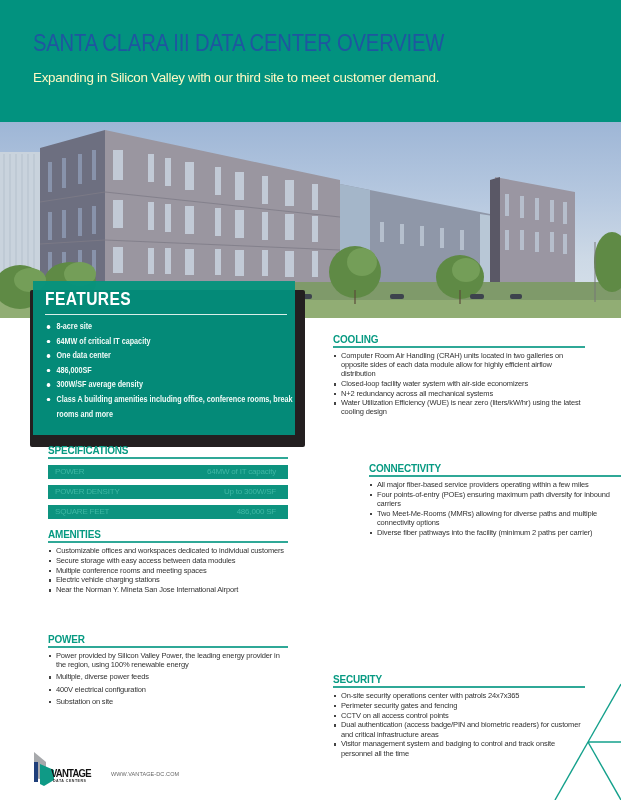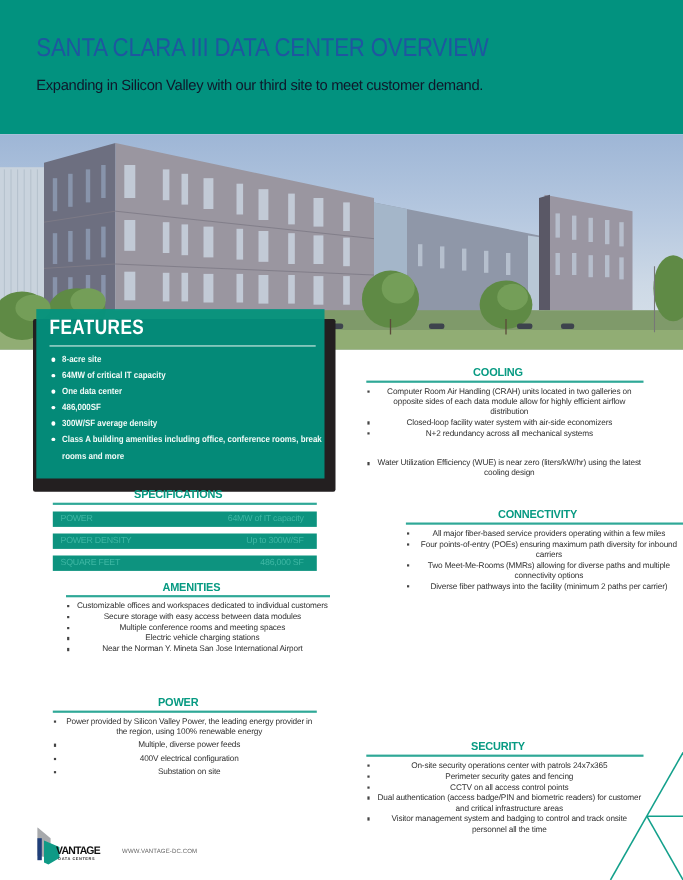--- a/index.html
+++ b/index.html
@@ -2,53 +2,53 @@
 <html><head>
 <meta charset="utf-8">
 <style>
   * { margin: 0; padding: 0; box-sizing: border-box; }
   html, body { width: 621px; height: 800px; background: #ffffff; overflow: hidden; }
   body { position: relative; font-family: "Liberation Sans", sans-serif; color: #2a2a2a; }
 
   
   .header { position: absolute; left: 0; top: 0; width: 621px; height: 122px; background: #02927f; padding-left: 16px; }
   .header .title { position: absolute; left: 33px; top: 30px; font-family: "Liberation Sans", sans-serif; font-size: 23.5px; letter-spacing: -0.2px; color: #1f56a0; transform: scaleX(0.86); transform-origin: left top; white-space: nowrap; }
-  .header .subtitle { position: absolute; left: 33px; top: 70px; font-size: 13.4px; color: #0f172a; letter-spacing: -0.3px; white-space: nowrap; }
+  .header .subtitle { position: absolute; left: 33px; top: 70px; font-size: 13.4px; color: #fef9c3; letter-spacing: -0.3px; white-space: nowrap; }
 
   
   .photo { position: absolute; left: 0; top: 122px; width: 621px; height: 196px; overflow: hidden;
     background: linear-gradient(180deg, #9eb6d6 0%, #b7c9e0 40%, #cdd9e6 70%, #d9e2ea 100%); }
   .photo svg { position: absolute; left: 0; top: 0; }
 
   
   .features-shadow { position: absolute; left: 30px; top: 290px; width: 275px; height: 157px; background: #231f20; border-radius: 2px; }
   .features { position: absolute; left: 33px; top: 281px; width: 262px; height: 154px; background: rgba(2,146,127,0.93); }
   .features .f-title { position: absolute; left: 12px; top: 7px; font-size: 19px; font-weight: bold; color: #ffffff; letter-spacing: 0.5px; transform: scaleX(0.82); transform-origin: left top; }
   .features .f-rule { position: absolute; left: 12px; top: 33px; width: 242px; height: 1px; background: #d9efe9; }
   .features ul { position: absolute; left: 12px; top: 39px; width: 245px; list-style: none; }
   .features li { position: relative; padding-left: 13px; font-size: 8.2px; font-weight: bold; color: #f1faf7; line-height: 14.6px; transform: scaleX(0.88); transform-origin: left top; width: 278px; }
   .features li::before { content: ""; position: absolute; left: 2px; top: 5px; width: 3.5px; height: 3.5px; border-radius: 50%; background: #ffffff; }
 
   
-  .section { position: absolute; text-align: center; }
+  .section { position: absolute; }
   .sec-title { font-size: 10.5px; font-weight: bold; color: #079a82; letter-spacing: -0.2px; transform: scaleX(0.95); transform-origin: left top; white-space: nowrap; }
   .sec-rule { height: 2px; background: #2fa897; margin-top: 1px; }
   .sec-list { list-style: none; margin-top: 3px; }
   .sec-list li { position: relative; padding-left: 8px; font-size: 7.5px; line-height: 9.2px; color: #333; letter-spacing: -0.15px; margin-bottom: 0.6px; }
   .sec-list li::before { content: ""; position: absolute; left: 1px; top: 4px; width: 2.4px; height: 2.4px; background: #444; }
   .sec-list.spaced li { margin-bottom: 3px; }
 
   
   .specs { left: 48px; top: 444px; width: 240px; }
   .spec-row { position: relative; height: 14px; background: #0d937f; margin-top: 6px; }
   .spec-row:first-of-type { margin-top: 4px; }
   .spec-row .k { position: absolute; left: 7px; top: 2px; font-size: 8px; color: #3fb7a4; letter-spacing: -0.2px; }
   .spec-row .v { position: absolute; right: 12px; top: 2px; font-size: 8px; color: #3fb7a4; letter-spacing: -0.2px; }
 
-  .amenities { left: 60px; top: 528px; width: 240px; }
+  .amenities { left: 48px; top: 528px; width: 240px; }
   .power { left: 48px; top: 633px; width: 240px; }
   .cooling { left: 333px; top: 333px; width: 252px; }
   .connectivity { left: 333px; top: 462px; width: 252px; margin-left: 36px; }
   .security { left: 333px; top: 632px; width: 252px; margin-top: 41px; }
 
   
   .logo { position: absolute; left: 32px; top: 752px; width: 70px; height: 36px; }
   .logo .wordmark { position: absolute; left: 19px; top: 16px; font-size: 10px; font-weight: bold; color: #111; letter-spacing: -0.8px; transform: scaleX(0.95); transform-origin: left top; }
   .logo .tag { position: absolute; left: 21px; top: 27px; font-size: 3.6px; font-weight: bold; color: #333; letter-spacing: 0.5px; white-space: nowrap; }
   .website { position: absolute; left: 111px; top: 771px; font-size: 5.5px; color: #666; letter-spacing: 0.1px; }
@@ -240,21 +240,21 @@
     <li>Substation on site</li>
   </ul>
 </div>
 
 <div class="section cooling">
   <div class="sec-title">COOLING</div>
   <div class="sec-rule"></div>
   <ul class="sec-list">
     <li>Computer Room Air Handling (CRAH) units located in two galleries on opposite sides of each data module allow for highly efficient airflow distribution</li>
     <li>Closed-loop facility water system with air-side economizers</li>
-    <li style="margin-bottom:18px;">N+2 redundancy across all mechanical systems</li>
+    <li style="margin-bottom:0;">N+2 redundancy across all mechanical systems</li>
     <li>Water Utilization Efficiency (WUE) is near zero (liters/kW/hr) using the latest cooling design</li>
   </ul>
 </div>
 
 <div class="section connectivity">
   <div class="sec-title">CONNECTIVITY</div>
   <div class="sec-rule"></div>
   <ul class="sec-list">
     <li>All major fiber-based service providers operating within a few miles</li>
     <li>Four points-of-entry (POEs) ensuring maximum path diversity for inbound carriers</li>

